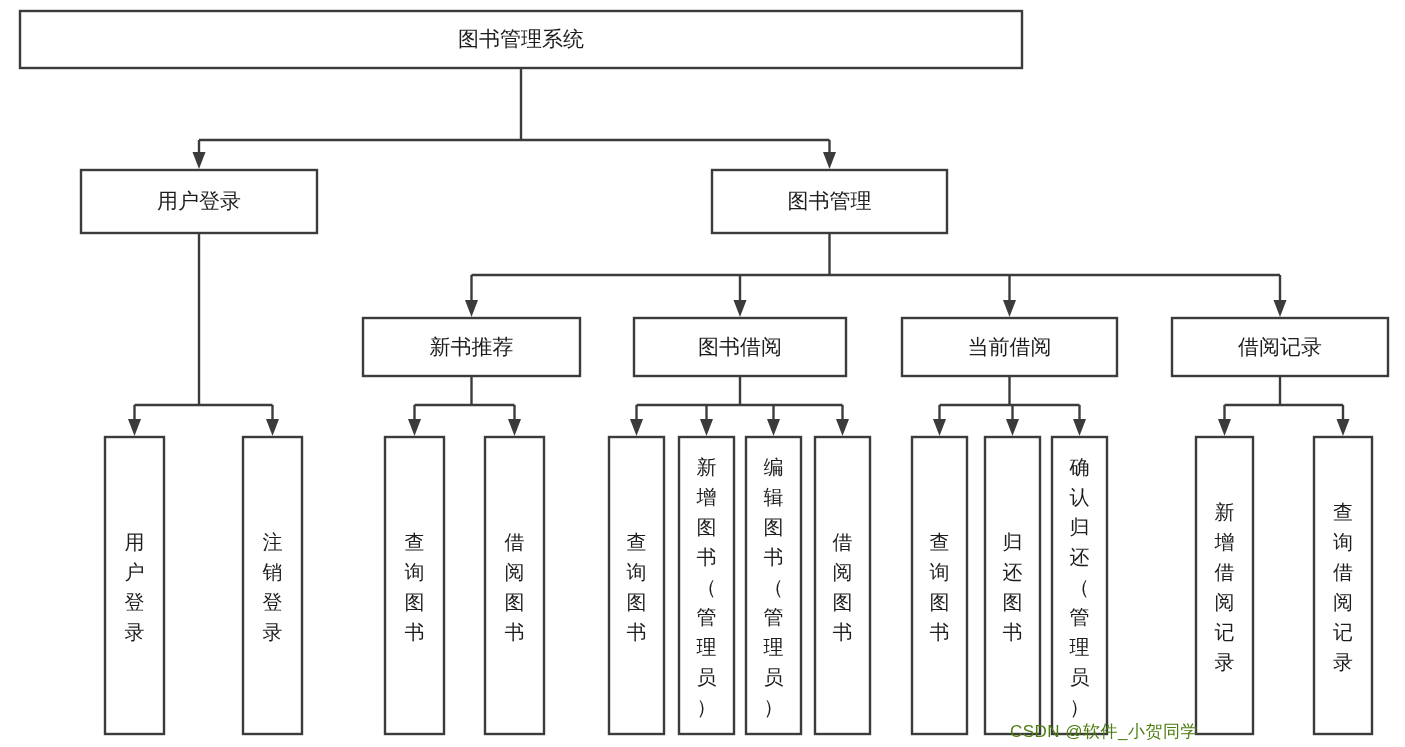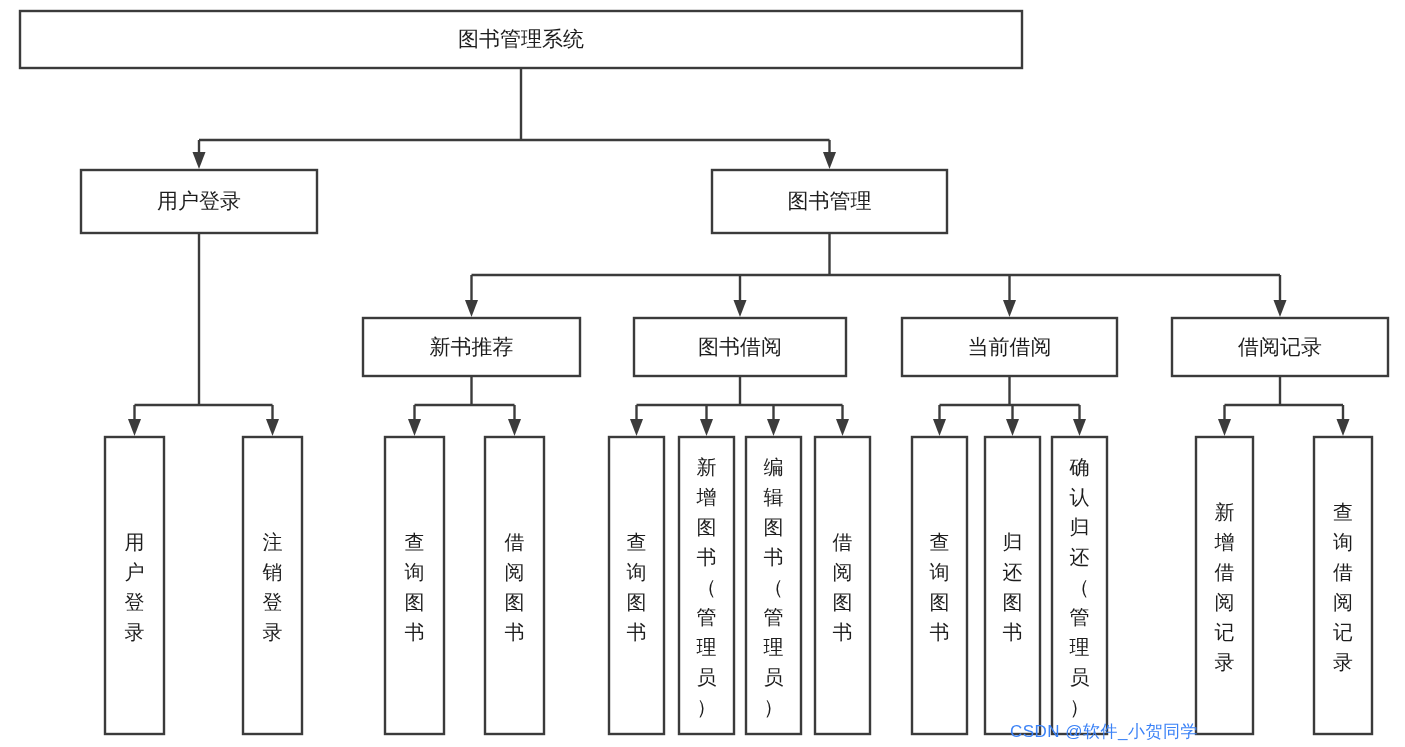--- a/index.html
+++ b/index.html
@@ -55,21 +55,21 @@
     font-family: "Liberation Sans", "DejaVu Sans", sans-serif;
     font-size: 20px;
     text-anchor: middle;
   }
   .watermark {
     position: absolute;
     right: 14px;
     bottom: 4px;
     font-family: "Liberation Sans", "DejaVu Sans", sans-serif;
     font-size: 17px;
-    color: #3b82f6;
+    color: #4d7c0f;
     letter-spacing: 0.5px;
     white-space: nowrap;
     user-select: none;
   }
 </style>
 </head>
 <body>
 
 <div id="diagram-root">
   <svg id="flow-svg" viewBox="0 0 1405 747" xmlns="http://www.w3.org/2000/svg">

